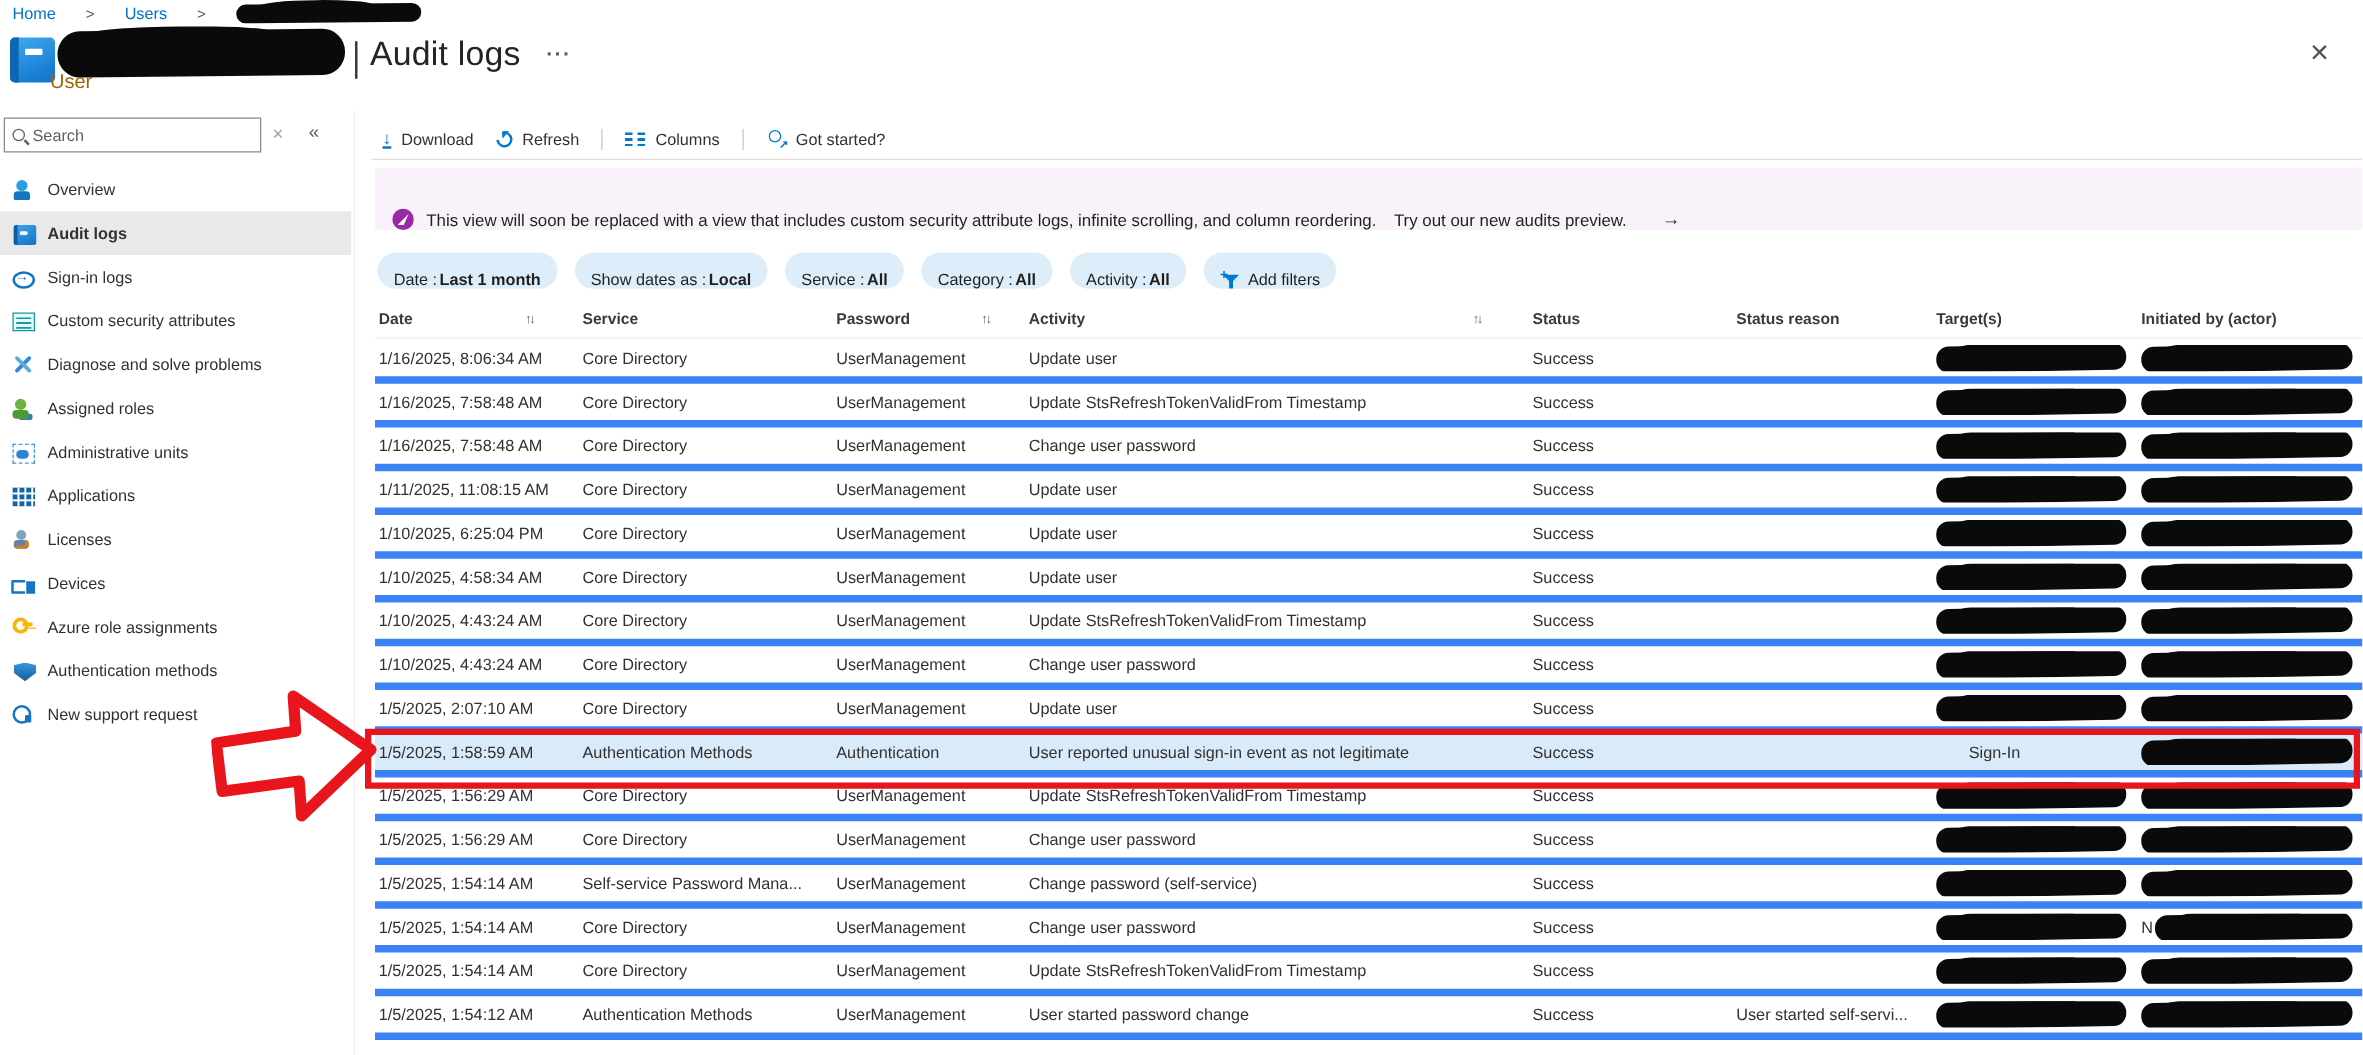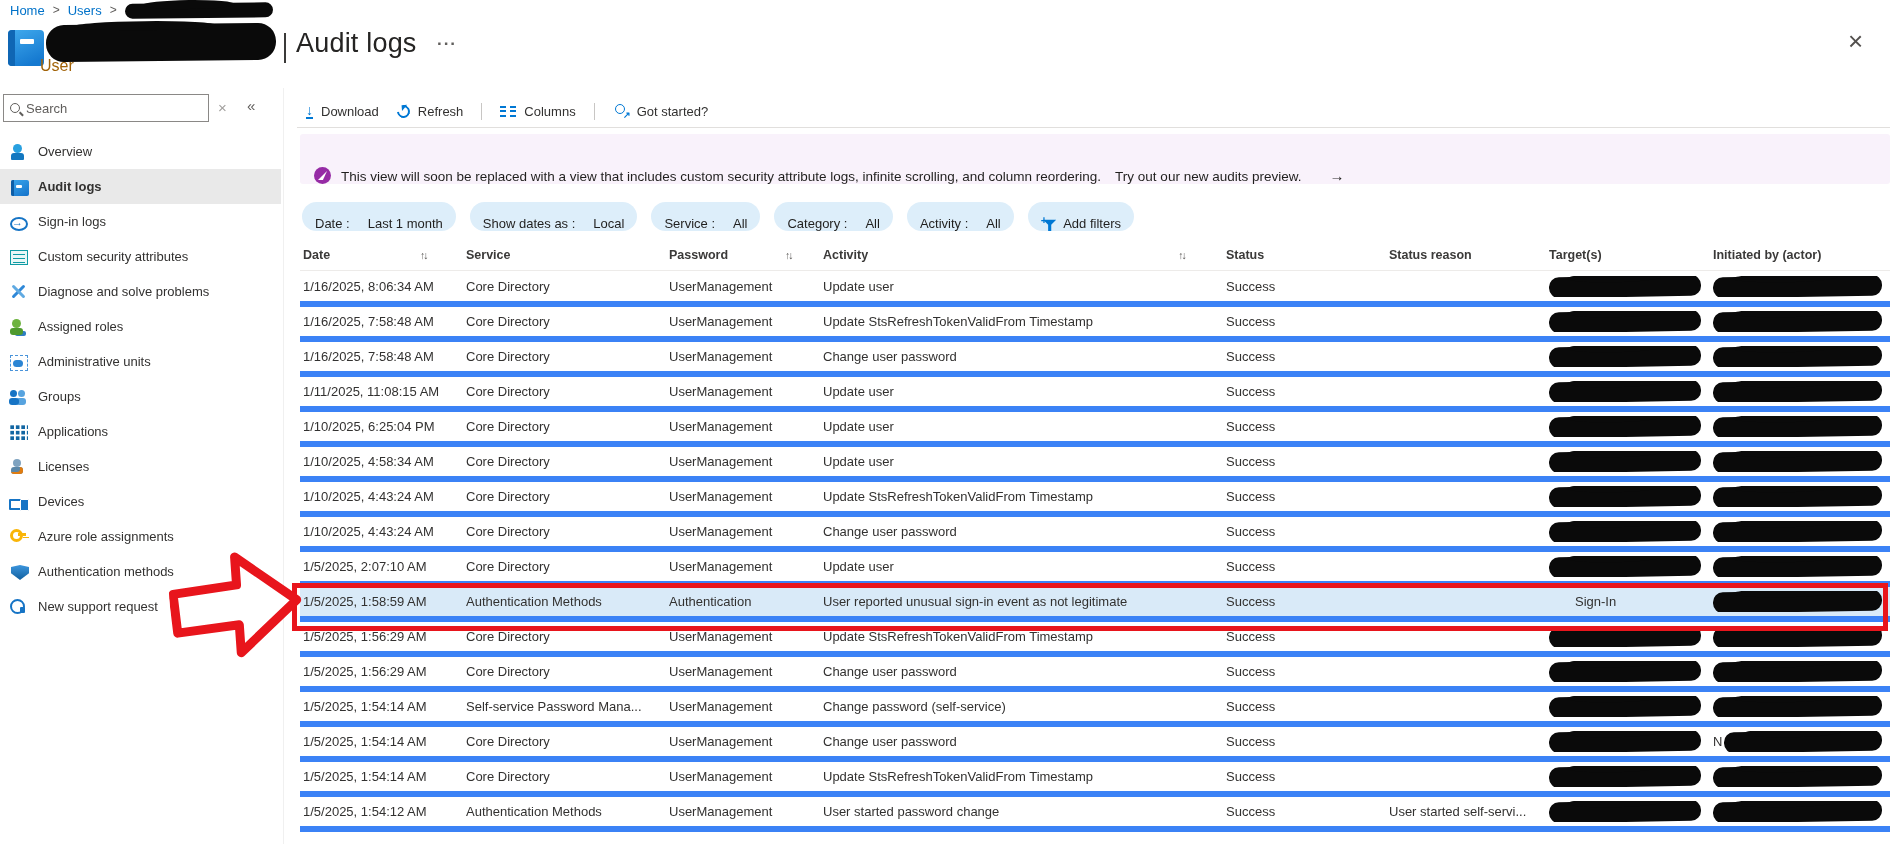--- a/index.html
+++ b/index.html
@@ -1,21 +1,21 @@
 <!DOCTYPE html>
 <html><head>
 <meta charset="utf-8">
 <style>
   *{box-sizing:border-box;margin:0;padding:0}
   html,body{width:1890px;height:844px;overflow:hidden;background:#fff}
   body{font-family:"Liberation Sans",sans-serif;color:#323130;font-size:13px}
   #app{position:relative;width:1890px;height:844px;background:#fff}
 
   
-  .breadcrumb{position:absolute;left:10px;top:3px;display:flex;align-items:flex-start;gap:8px;font-size:13px}
+  .breadcrumb{position:absolute;left:10px;top:3px;display:flex;align-items:flex-end;gap:24px;font-size:13px}
   .breadcrumb a{color:#0072c9;text-decoration:none;cursor:pointer}
   .crumb-sep{color:#605e5c;font-size:12px}
   .blob{background:#0a0a0a;border-radius:10px;position:relative}
   .blob::after{content:"";position:absolute;left:12%;top:-3px;width:62%;height:9px;background:#0a0a0a;border-radius:50%}
   .crumb-blob{width:148px;height:15px;transform:rotate(-.6deg)}
   .page-icon{position:absolute;left:8px;top:30px;width:36px;height:36px;border-radius:4px;background:linear-gradient(155deg,#41abee 0%,#1579d0 85%)}
   .page-icon::before{content:"";position:absolute;left:0;top:0;width:7px;height:36px;background:#0f66b4;border-radius:4px 0 0 4px}
   .page-icon::after{content:"";position:absolute;left:12px;top:9px;width:14px;height:5px;background:#fff;border-radius:1px}
   .name-blob{position:absolute;left:46px;top:24px;width:230px;height:37px;border-radius:18px;transform:rotate(-.6deg)}
   .title-bar{position:absolute;left:284px;top:33px;width:2px;height:30px;background:#3b3a39}
@@ -86,21 +86,21 @@
   .rocket{width:17px;height:17px;border-radius:50%;background:#962ba5;position:relative;flex:0 0 17px}
   .rocket::after{content:"";position:absolute;left:4px;top:4px;width:9px;height:9px;background:#fff;clip-path:polygon(0 100%,100% 0,55% 100%)}
   .banner .msg{color:#201f1e;font-size:13.5px;white-space:nowrap}
   .banner .cta{color:#201f1e;font-size:13.5px;margin-left:4px;cursor:pointer;white-space:nowrap}
   .banner .arr{color:#201f1e;font-size:15px;margin-left:18px;cursor:pointer}
 
   
   .pills{position:absolute;left:302px;top:202px;display:flex;align-items:center;gap:14px}
   .pill{height:29px;background:#ddeefa;border-radius:15px;display:flex;align-items:flex-end;padding:0 13px;cursor:pointer;white-space:nowrap}
   .pill .plab{color:#201f1e}
-  .pill .pval{font-weight:400;margin-left:18px;color:#201f1e}
+  .pill .pval{font-weight:700;margin-left:2px;color:#201f1e}
   .funnel{width:13px;height:13px;background:#0078d4;clip-path:polygon(0 14%,100% 14%,62% 52%,62% 100%,38% 100%,38% 52%);position:relative;margin-right:7px}
   .fplus{color:#0078d4;font-weight:700;font-size:11px;margin-right:-4px;position:relative;top:-5px}
 
   
   .tgrid{display:grid;grid-template-columns:163px 203px 154px 403px 163px 160px 164px 1fr}
   .thead{position:absolute;left:300px;top:240px;width:1590px;height:31px;align-items:center;border-bottom:1px solid #edebe9}
   .th{display:flex;align-items:center;font-size:12.5px;font-weight:700;color:#3b3a39;padding-left:3px;cursor:pointer;white-space:nowrap}
   .sort{font-size:10.5px;color:#605e5c;letter-spacing:-2px;font-weight:400}
   .tbody{position:absolute;left:300px;top:272px;width:1590px}
   .trow{height:35px;align-items:center;border-bottom:6px solid #3b82f6;cursor:pointer}
@@ -164,24 +164,20 @@
         <span class="ic ic-tools"></span>
         <span class="lbl">Diagnose and solve problems</span>
       </div>
       <div class="side-item">
         <span class="ic ic-roles"></span>
         <span class="lbl">Assigned roles</span>
       </div>
       <div class="side-item">
         <span class="ic ic-admin"></span>
         <span class="lbl">Administrative units</span>
-      </div>
-      <div class="side-item">
-        <span class="ic ic-groups"></span>
-        <span class="lbl">Groups</span>
       </div>
       <div class="side-item">
         <span class="ic ic-grid"></span>
         <span class="lbl">Applications</span>
       </div>
       <div class="side-item">
         <span class="ic ic-license"></span>
         <span class="lbl">Licenses</span>
       </div>
       <div class="side-item">

